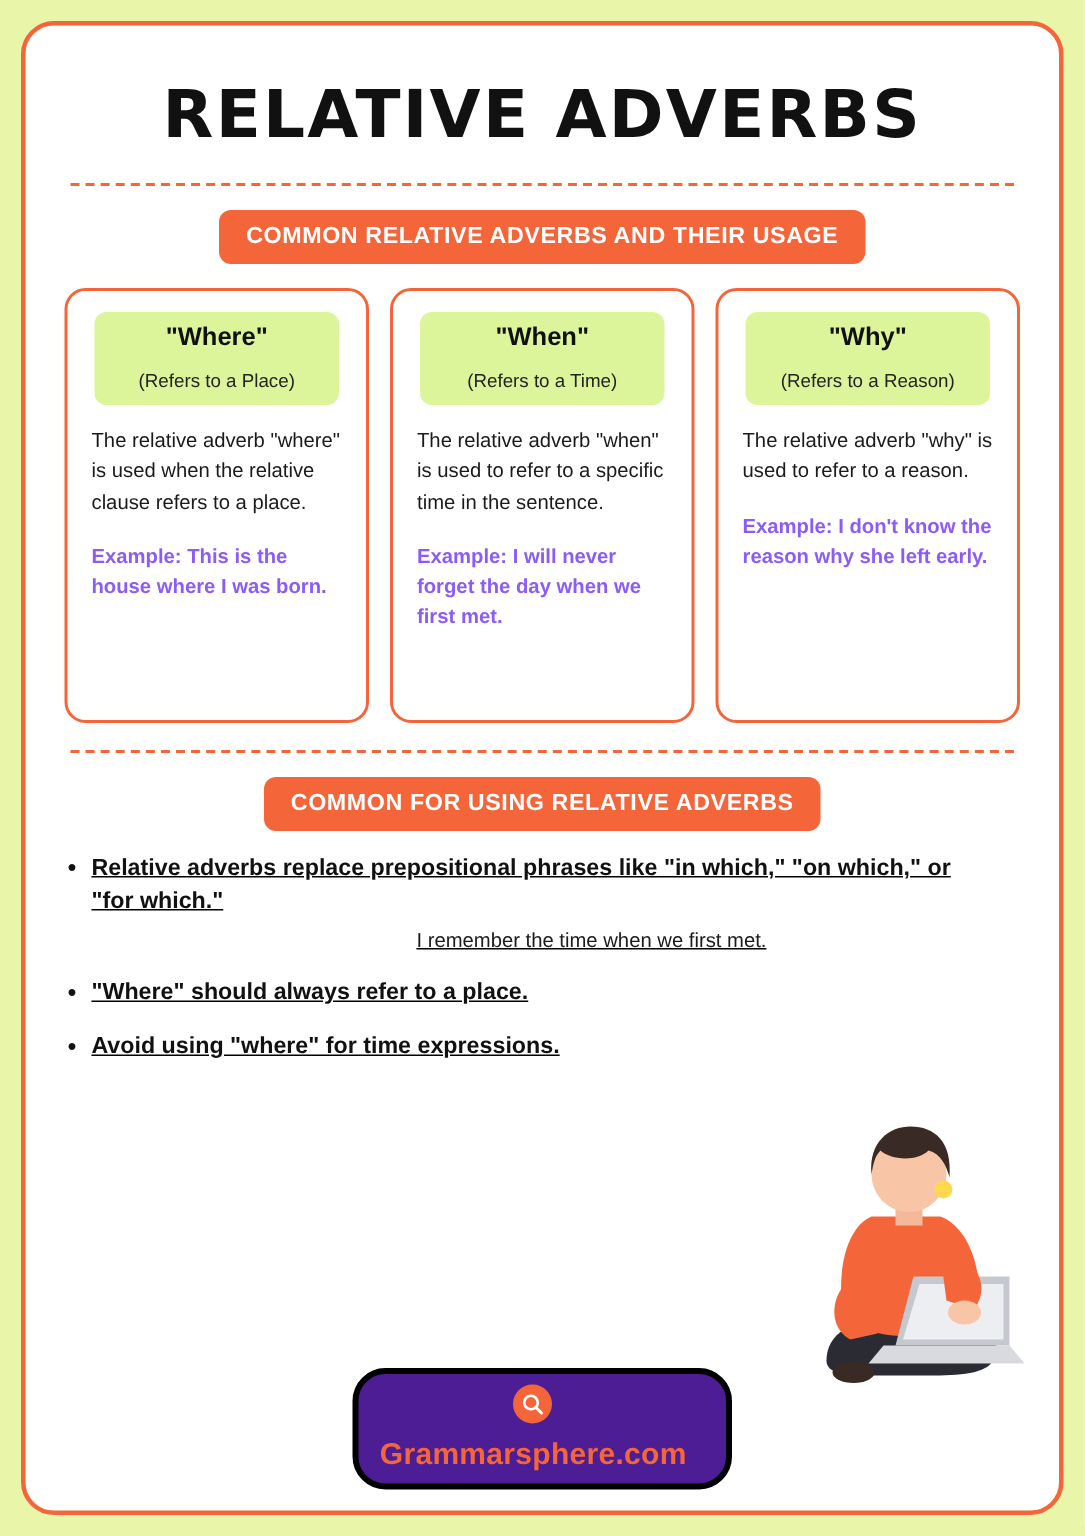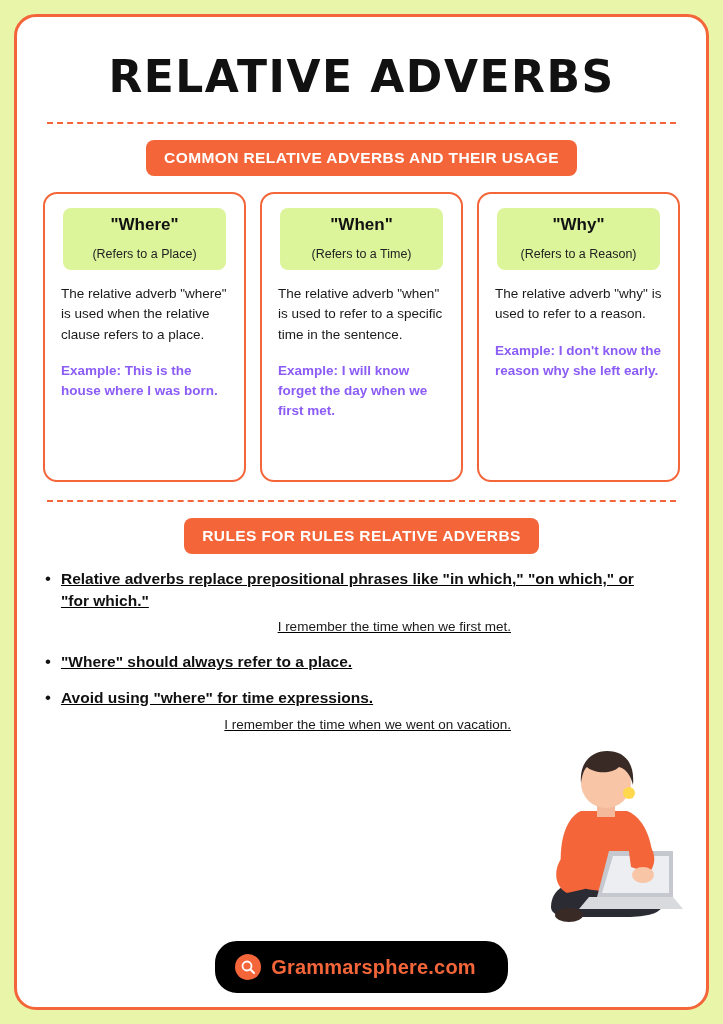--- a/index.html
+++ b/index.html
@@ -164,24 +164,25 @@
     left: 0;
     right: 0;
     bottom: 14px;
     display: flex;
     justify-content: center;
   }
   .brand {
     display: flex;
     align-items: center;
     gap: 10px;
-    border: 6px solid #000000;
+    border: 4px solid #000000;
     border-radius: 22px;
     padding: 7px 26px 7px 14px;
-    background: #000000;
+    background: #4c1d95;
+    flex-direction: column;
   }
   .brand-icon {
     width: 26px;
     height: 26px;
     border-radius: 50%;
     background: #f4663a;
     display: flex;
     align-items: center;
     justify-content: center;
   }
@@ -215,37 +216,37 @@
         <div class="term-desc">The relative adverb "where" is used when the relative clause refers to a place.</div>
         <div class="term-example">Example: This is the house where I was born.</div>
       </div>
 
       <div class="term-card">
         <div class="term-head">
           <span class="term-word">"When"</span>
           <span class="term-sub">(Refers to a Time)</span>
         </div>
         <div class="term-desc">The relative adverb "when" is used to refer to a specific time in the sentence.</div>
-        <div class="term-example">Example: I will know forget the day when we first met.</div>
+        <div class="term-example">Example: I will never forget the day when we first met.</div>
       </div>
 
       <div class="term-card">
         <div class="term-head">
           <span class="term-word">"Why"</span>
           <span class="term-sub">(Refers to a Reason)</span>
         </div>
         <div class="term-desc">The relative adverb "why" is used to refer to a reason.</div>
         <div class="term-example">Example: I don't know the reason why she left early.</div>
       </div>
 
     </div>
 
     <hr class="divider">
 
-    <div class="section-banner">RULES FOR RULES RELATIVE ADVERBS</div>
+    <div class="section-banner">COMMON FOR USING RELATIVE ADVERBS</div>
 
     <div class="rules">
 
       <div class="rule">
         <span class="bullet">•</span>
         <div class="rule-body">
           <div class="rule-title">Relative adverbs replace prepositional phrases like "in which," "on which," or "for which."</div>
           <div class="rule-ex">I remember the time when we first met.</div>
         </div>
       </div>
@@ -254,21 +255,20 @@
         <span class="bullet">•</span>
         <div class="rule-body">
           <div class="rule-title">"Where" should always refer to a place.</div>
         </div>
       </div>
 
       <div class="rule">
         <span class="bullet">•</span>
         <div class="rule-body">
           <div class="rule-title">Avoid using "where" for time expressions.</div>
-          <div class="rule-ex">I remember the time when we went on vacation.</div>
         </div>
       </div>
 
     </div>
 
     <svg class="illustration" viewBox="0 0 165 200">
 
       <path d="M28 168 C28 150, 45 140, 72 140 L120 140 C136 140, 144 152, 140 166 C137 176, 120 178, 100 178 L52 178 C36 178, 28 175, 28 168 Z" fill="#2b2b33"></path>
 
       <path d="M38 120 C30 132, 32 148, 44 154 L62 150 L54 118 Z" fill="#f4663a"></path>

